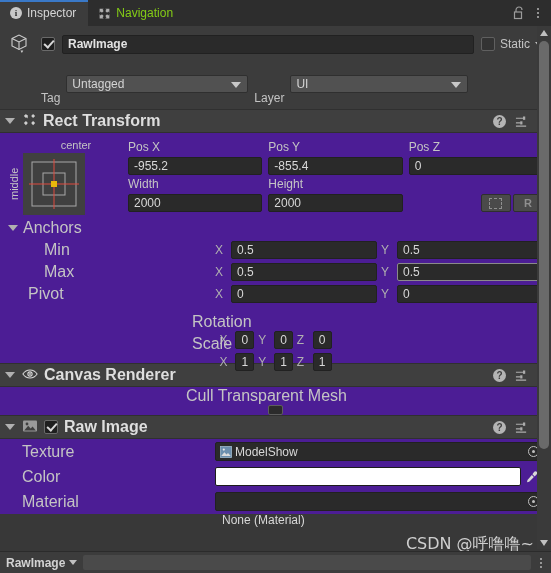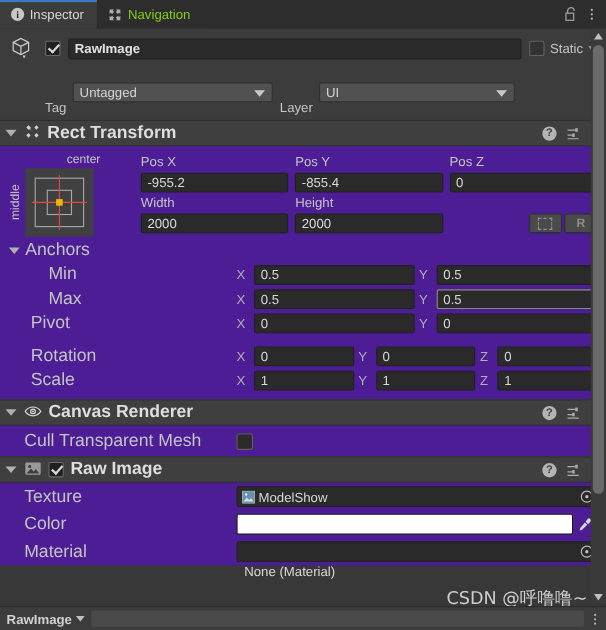--- a/index.html
+++ b/index.html
@@ -157,21 +157,21 @@
   }
   .btn-sq.rbtn { color: #8f8f8f; font-size: 11px; font-weight: bold; }
 
   
   .arow { display: flex; align-items: center; height: 22px; padding: 0 8px; }
   .arow .lbl { width: 207px; padding-left: 14px; }
   .arow.sub .lbl { padding-left: 36px; }
   .axy { display: flex; align-items: center; gap: 4px; flex: 1; }
   .axy .field { flex: 1; }
 
-  .trow { display: flex; align-items: center; height: 22px; padding: 0 8px; }
+  .trow { display: flex; align-items: center; height: 22px; padding: 0 8px; flex-direction: column; }
   .trow .lbl { width: 207px; padding-left: 14px; }
   .txyz { display: flex; align-items: center; gap: 4px; flex: 1; }
   .txyz .field { flex: 1; }
 
   
   .prow { display: flex; align-items: center; height: 25px; padding: 0 8px; }
   .prow .lbl { width: 207px; padding-left: 14px; }
   .prow .ctl { flex: 1; display: flex; align-items: center; }
   .objfield {
     flex: 1; height: 19px; background: #2a2a2a; border: 1px solid #212121;
@@ -190,21 +190,21 @@
     width: 11px; height: 11px; border: 1.5px solid #c0c0c0; border-radius: 50%;
     display: flex; align-items: center; justify-content: center;
   }
   .ring i { width: 3px; height: 3px; background: #c0c0c0; border-radius: 50%; }
   .color-swatch {
     flex: 1; height: 19px; background: #ffffff;
     border: 1px solid #1c1c1c; border-radius: 2px;
   }
   .eyedrop { width: 22px; display: flex; align-items: center; justify-content: center; }
 
-  .cull-row { display: flex; align-items: center; height: 28px; padding: 0 8px; }
+  .cull-row { display: flex; align-items: center; height: 28px; padding: 0 8px; flex-direction: column; }
   .cull-row .lbl { width: 207px; padding-left: 14px; }
   .cull-cb {
     width: 15px; height: 15px; background: #2b2b2b; border: 1px solid #5e5e5e;
     border-radius: 2px;
   }
 
   
   .scrollbar {
     position: absolute; right: 0; top: 26px; width: 14px; bottom: 24px;
     background: #3a3a3a; display: flex; flex-direction: column; align-items: center;

